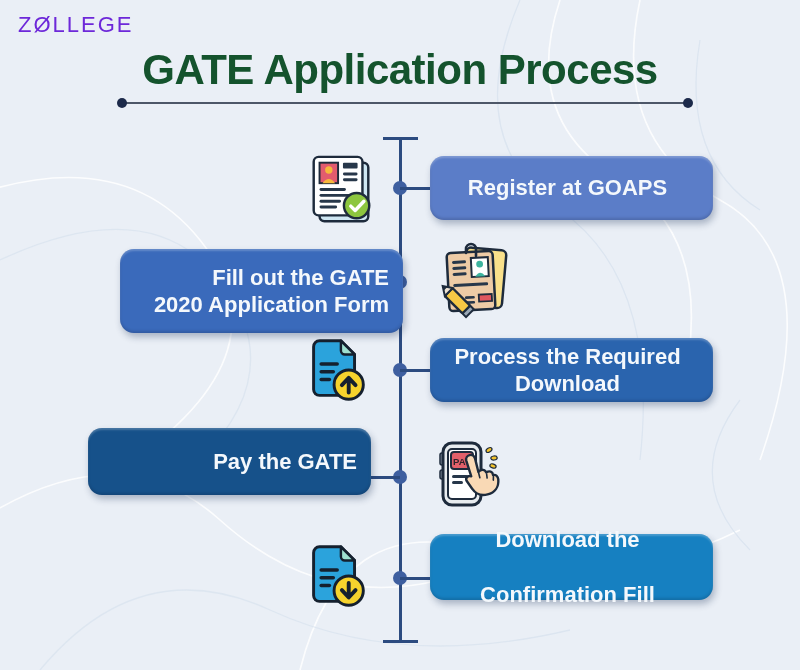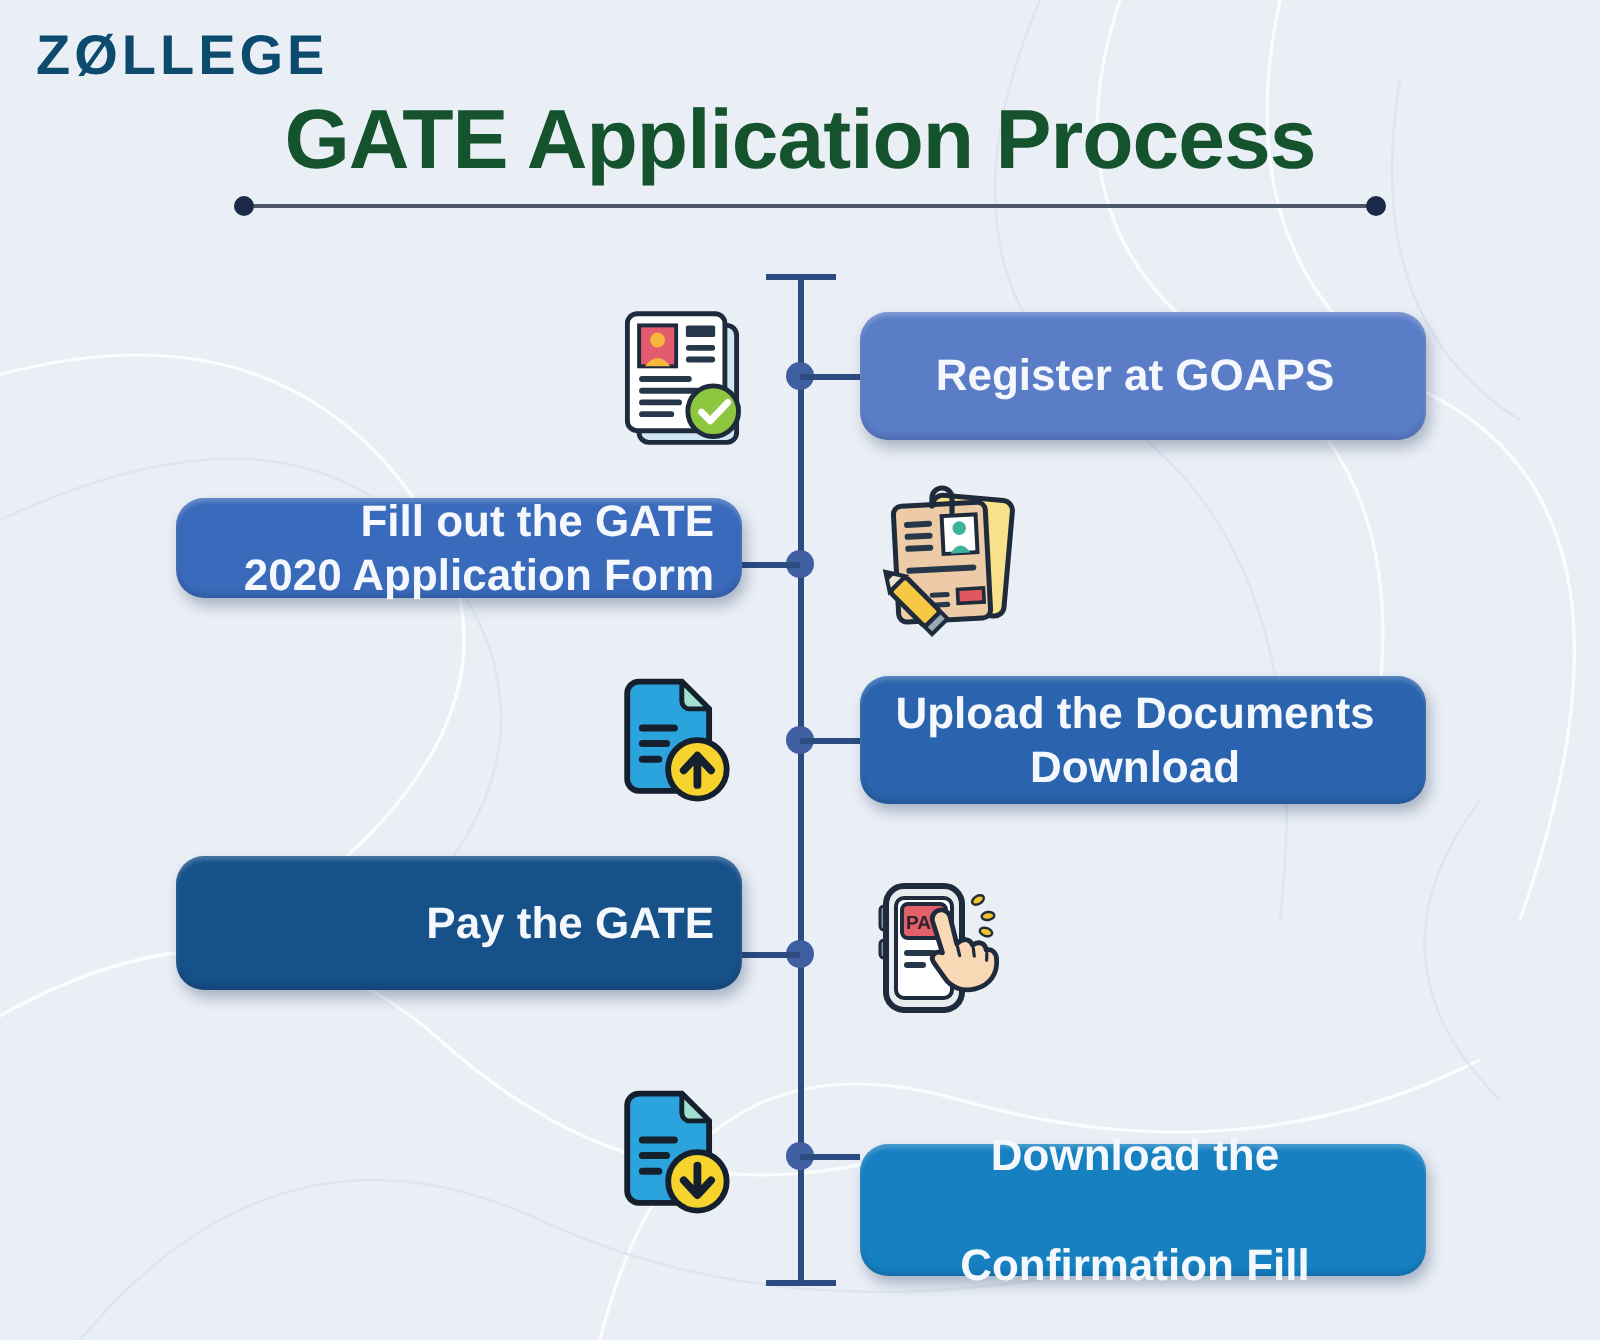--- a/index.html
+++ b/index.html
@@ -4,21 +4,21 @@
 <style>
   html,body{margin:0;padding:0;}
   .canvas{
     position:relative;width:800px;height:670px;overflow:hidden;
     background:#eaeff6;
     font-family:"Liberation Sans",sans-serif;
   }
   .contours{position:absolute;inset:0;pointer-events:none;}
   .logo{
     position:absolute;left:18px;top:12px;
-    font-size:28px;font-weight:700;letter-spacing:2px;color:#0c4a6e;
+    font-size:22px;font-weight:400;letter-spacing:2px;color:#6d28d9;
   }
   .title{
     position:absolute;left:0;top:46px;width:100%;text-align:center;
     font-size:42px;font-weight:800;color:#14532d;letter-spacing:-0.5px;
   }
   .title-rule{
     position:absolute;left:122px;top:102px;width:566px;height:2px;background:#4d5768;
   }
   .title-rule::before,.title-rule::after{
     content:"";position:absolute;top:-4px;width:10px;height:10px;border-radius:50%;background:#1c2a4a;
@@ -33,24 +33,24 @@
   .stub{position:absolute;height:3px;background:#2c4b80;margin-top:-1.5px;}
   .btn{
     position:absolute;width:283px;border-radius:14px;display:flex;flex-direction:column;justify-content:center;
     color:#f4f8fc;font-weight:700;font-size:22px;line-height:1.24;
     box-shadow:2px 4px 7px rgba(18,40,78,.30), inset 0 2px 2px rgba(255,255,255,.22), inset 0 -2px 3px rgba(0,0,20,.15);
   }
   .btn-right{left:430px;align-items:center;text-align:left;padding-right:8px;box-sizing:border-box;}
   .btn-left{left:88px;align-items:flex-end;text-align:right;padding-right:14px;padding-left:8px;box-sizing:border-box;}
   .btn span{display:block;}
   .b1{top:156px;height:64px;}
-  .b2{top:249px;height:50px;}
+  .b2{top:249px;height:84px;margin-left:32px;}
   .b3{top:338px;height:64px;}
   .b4{top:428px;height:67px;}
-  .b5{top:572px;height:66px;gap:28px;}
+  .b5{top:534px;height:66px;gap:28px;}
   .icon{position:absolute;}
   .i1{left:302px;top:151px;width:78px;height:78px;}
   .i2{left:434px;top:240px;width:80px;height:80px;}
   .i3{left:298px;top:333px;width:78px;height:78px;}
   .i4{left:429px;top:437px;width:80px;height:80px;}
   .i5{left:298px;top:539px;width:78px;height:78px;}
   .icon svg{width:100%;height:100%;display:block;}
 </style>
 </head>
 <body>
@@ -97,21 +97,21 @@
 
   <div class="btn btn-right b1" style="background-color: rgb(91, 125, 200);">
     <span>Register at GOAPS</span>
     <span></span>
   </div>
   <div class="btn btn-left b2" style="background-color: rgb(58, 106, 187);">
     <span>Fill out the GATE</span>
     <span>2020 Application Form</span>
   </div>
   <div class="btn btn-right b3" style="background-color: rgb(42, 100, 174);">
-    <span>Upload the Documents</span>
+    <span>Process the Required</span>
     <span>Download</span>
   </div>
   <div class="btn btn-left b4" style="background-color: rgb(22, 81, 138);">
     <span>Pay the GATE</span>
   </div>
   <div class="btn btn-right b5" style="background-color: rgb(22, 128, 193);">
     <span>Download the</span>
     <span>Confirmation Fill</span>
   </div>
 

